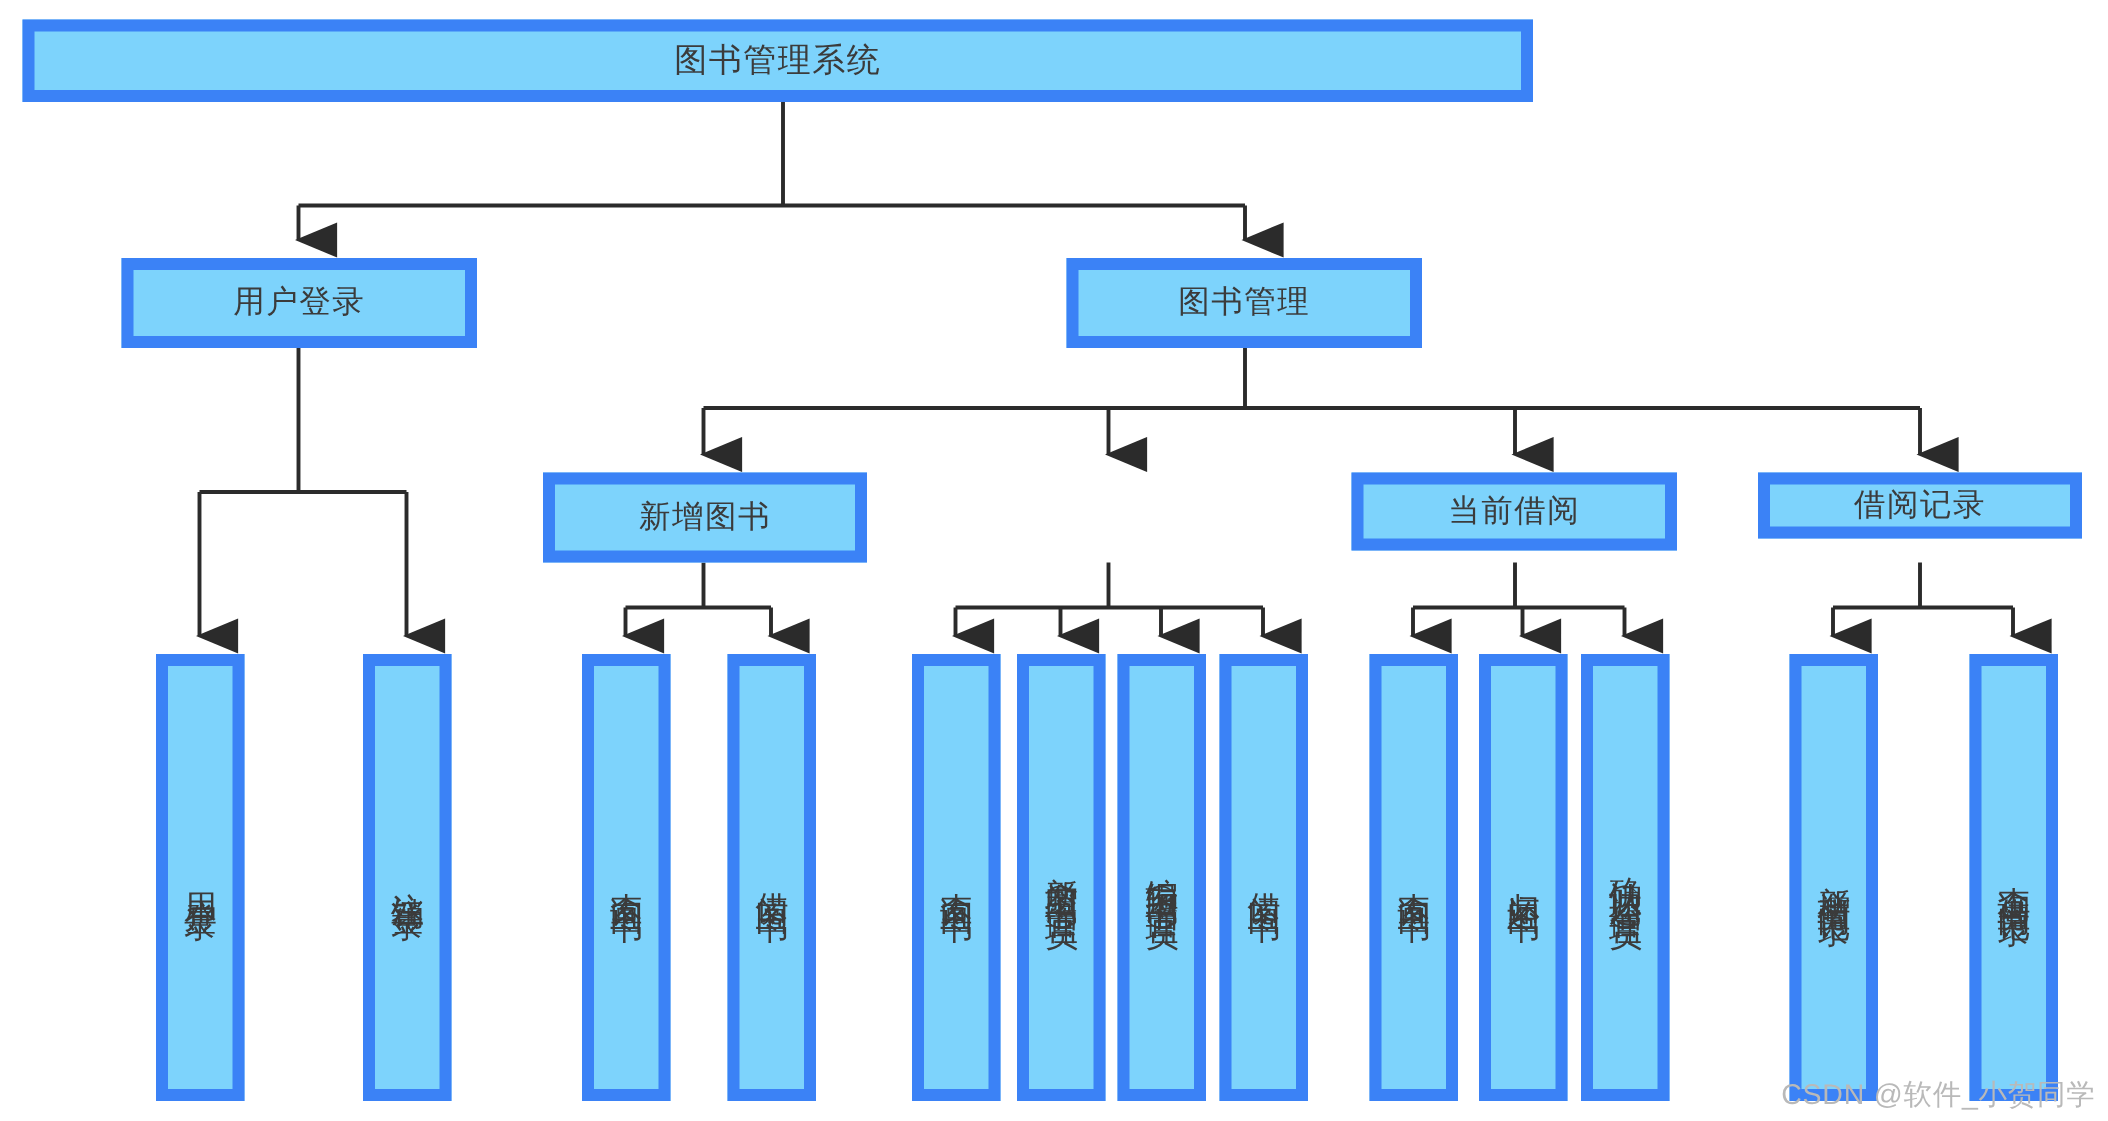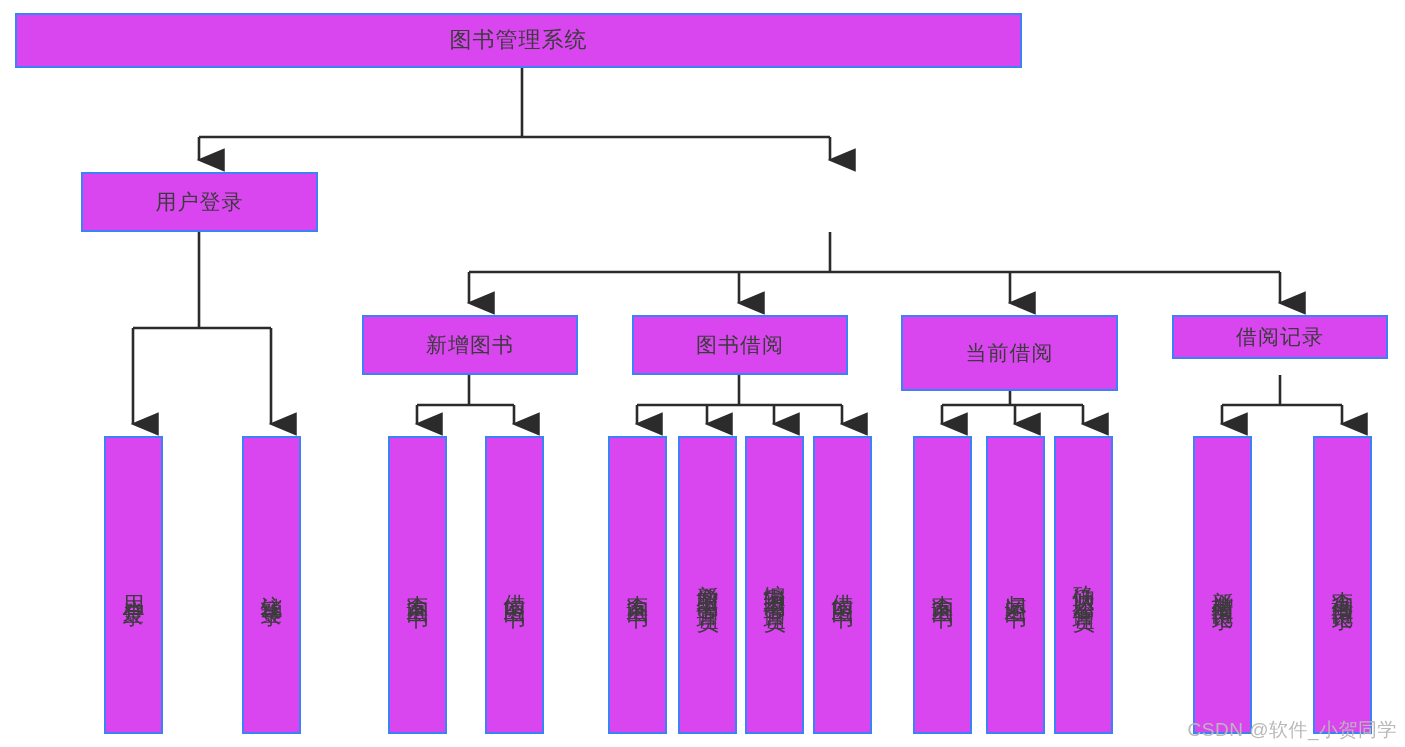--- a/index.html
+++ b/index.html
@@ -20,22 +20,22 @@
   #wires {
     position: absolute;
     left: 0;
     top: 0;
     width: 1405px;
     height: 747px;
   }
   .node {
     position: absolute;
     box-sizing: border-box;
-    background: #d946ef;
-    border: 2px solid #3b82f6;
+    background: #7dd3fc;
+    border: 8px solid #3b82f6;
     display: flex;
     align-items: center;
     justify-content: center;
     overflow: hidden;
   }
   .node .label {
     color: #3b3b3b;
     font-size: 21px;
     letter-spacing: 1px;
     white-space: nowrap;
@@ -115,28 +115,28 @@
     </g>
   </svg>
 
   <div class="node root" style="left:15px; top:13px; width:1007px; height:55px;">
     <span class="label">图书管理系统</span>
   </div>
 
   <div class="node" style="left:81px; top:172px; width:237px; height:60px;">
     <span class="label">用户登录</span>
   </div>
+  <div class="node" style="left:711px; top:172px; width:237px; height:60px;">
+    <span class="label">图书管理</span>
+  </div>
 
   <div class="node" style="left:362px; top:315px; width:216px; height:60px;">
     <span class="label">新增图书</span>
   </div>
-  <div class="node" style="left:632px; top:315px; width:216px; height:60px;">
-    <span class="label">图书借阅</span>
-  </div>
-  <div class="node" style="left:901px; top:315px; width:217px; height:76px;">
+  <div class="node" style="left:901px; top:315px; width:217px; height:52px;">
     <span class="label">当前借阅</span>
   </div>
   <div class="node" style="left:1172px; top:315px; width:216px; height:44px;">
     <span class="label">借阅记录</span>
   </div>
 
   <div class="node vertical" style="left:104px; top:436px; width:59px; height:298px;">
     <span class="label">用户登录</span>
   </div>
   <div class="node vertical" style="left:242px; top:436px; width:59px; height:298px;">

